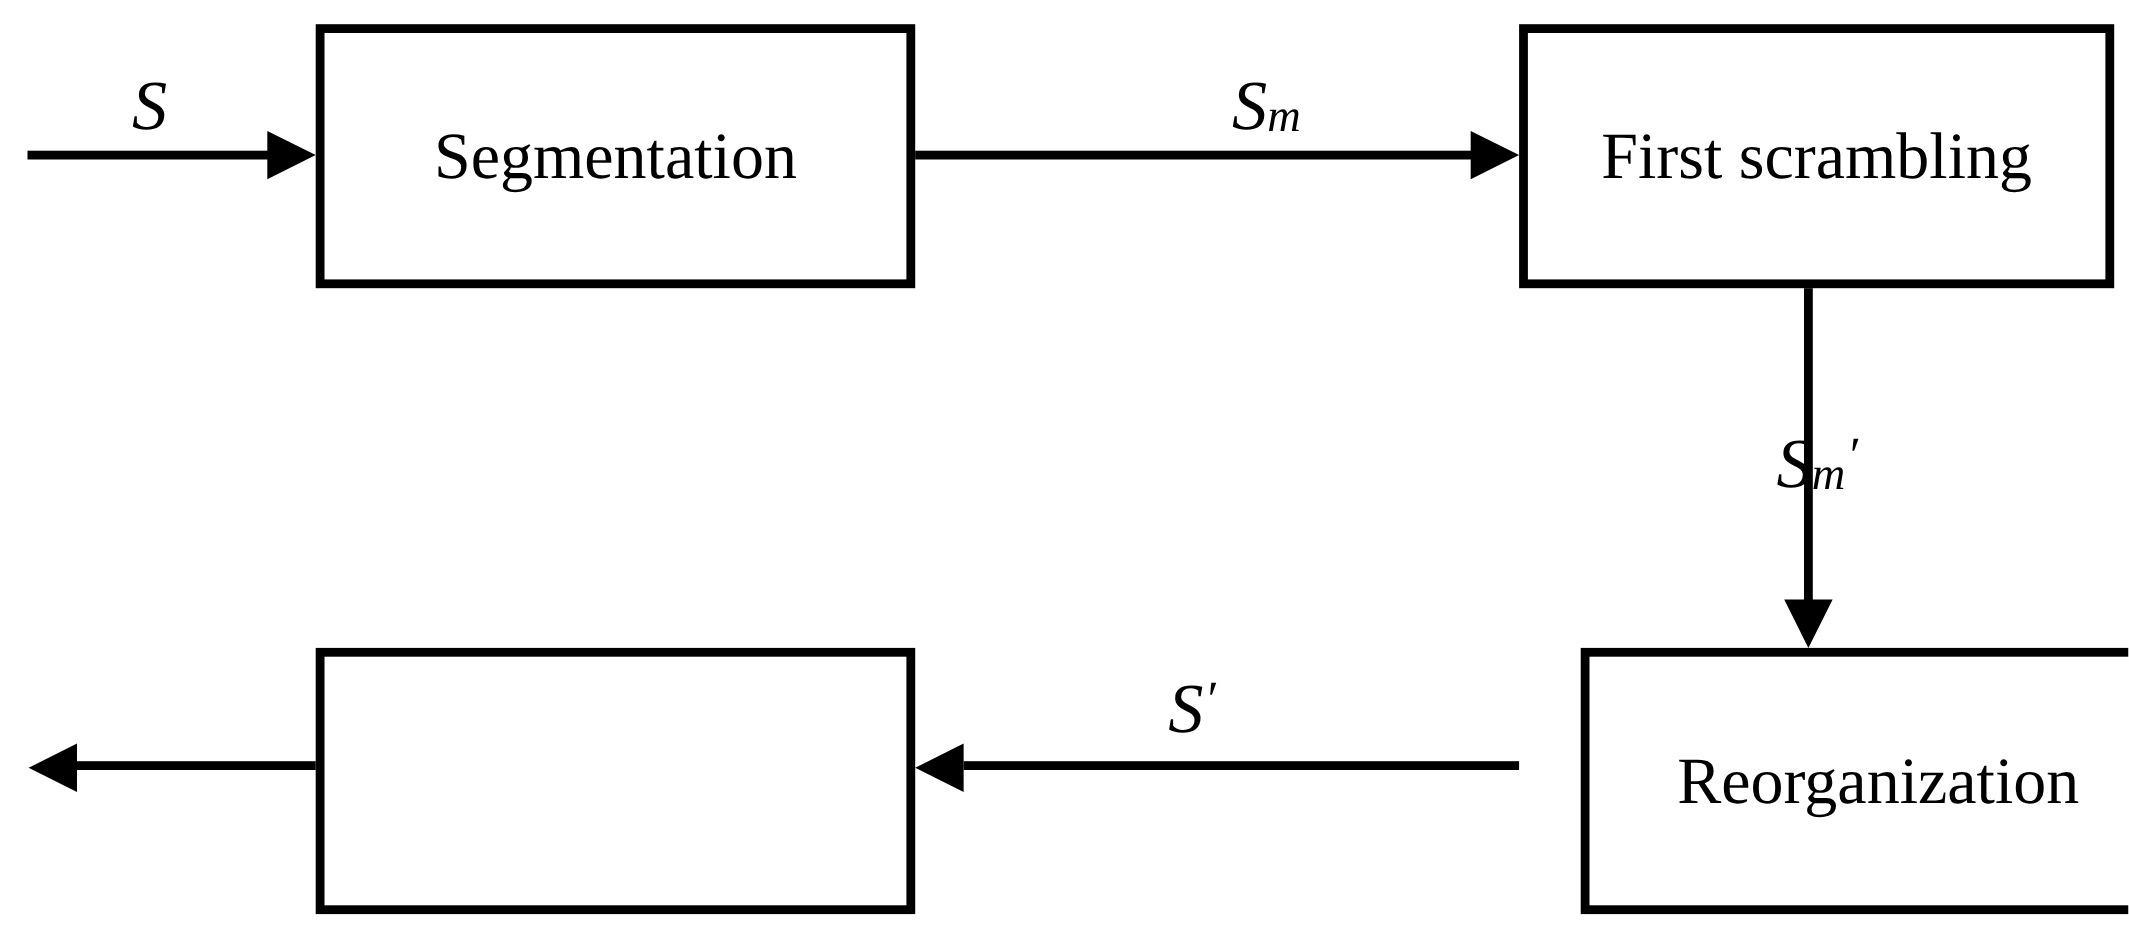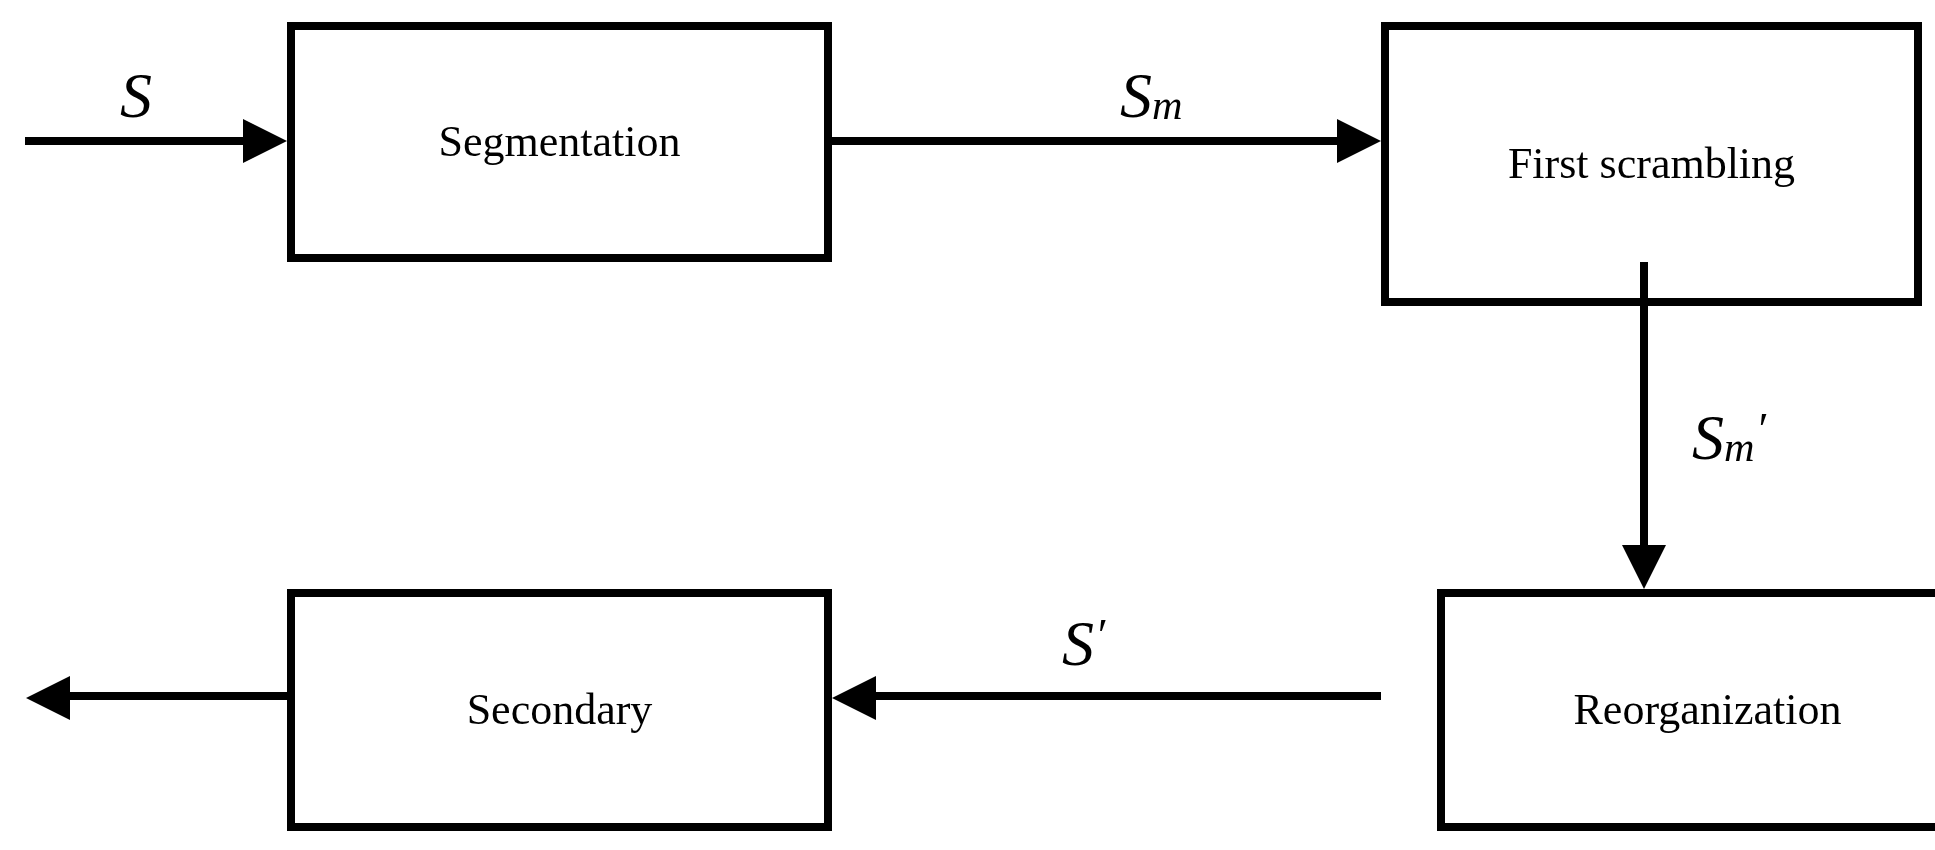--- a/index.html
+++ b/index.html
@@ -21,26 +21,26 @@
   .box {
     position: absolute;
     box-sizing: border-box;
     border: 8px solid #000000;
     background: #ffffff;
     display: flex;
     flex-direction: column;
     align-items: center;
     justify-content: center;
     text-align: center;
-    font-size: 44px;
+    font-size: 60px;
     line-height: 1.18;
     color: #000000;
   }
   #box-segmentation        { left: 287px;  top: 22px;  width: 545px; height: 240px; }
-  #box-first-scrambling    { left: 1381px; top: 22px;  width: 541px; height: 284px; }
+  #box-first-scrambling    { left: 1381px; top: 22px;  width: 541px; height: 240px; }
   #box-secondary-scrambling{ left: 287px;  top: 589px; width: 545px; height: 242px; }
   #box-reorganization      { left: 1437px; top: 589px; width: 541px; height: 242px; }
 
   
   .hline, .vline {
     position: absolute;
     background: #000000;
   }
   #line-input    { left: 25px;   top: 137px; width: 222px; height: 8px; }
   #line-sm       { left: 832px;  top: 137px; width: 506px; height: 8px; }
@@ -95,39 +95,38 @@
     font-style: italic;
   }
   .flow-label .prime {
     font-style: italic;
     font-size: 0.72em;
     vertical-align: 0.30em;
     margin-left: 0.02em;
   }
   #label-input  { left: 120px;  top: 64px;  }
   #label-sm     { left: 1120px; top: 64px;  }
-  #label-smp    { left: 1692px; top: 390px; margin-top: 16px; }
+  #label-smp    { left: 1615px; top: 390px; }
   #label-sprime { left: 1062px; top: 612px; }
   #label-sfinal { left: 113px;  top: 616px; }
 </style>
 </head>
 <body>
 
 <div id="canvas">
 
   <div class="box" id="box-segmentation">
     <div>Segmentation</div>
   </div>
 
   <div class="box" id="box-first-scrambling">
     <div>First scrambling</div>
   </div>
 
   <div class="box" id="box-secondary-scrambling">
-    <div>Secondary</div>
   </div>
 
   <div class="box" id="box-reorganization">
     <div>Reorganization</div>
   </div>
 
   <div class="hline" id="line-input"></div>
   <div class="head right" id="head-input"></div>
   <div class="flow-label" id="label-input"><span class="base">S</span></div>
 

